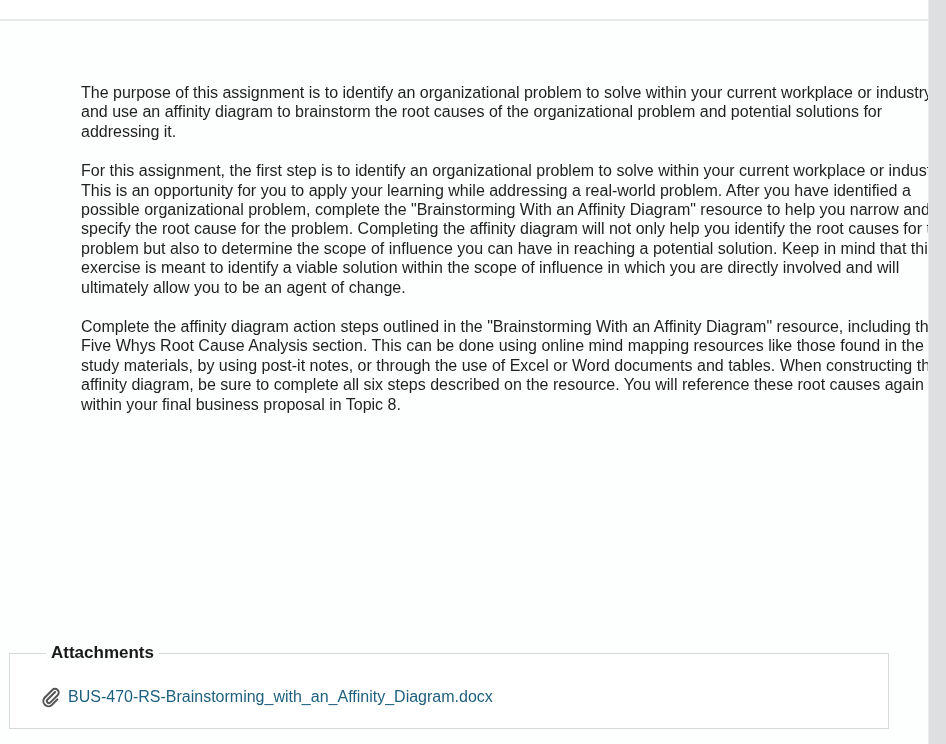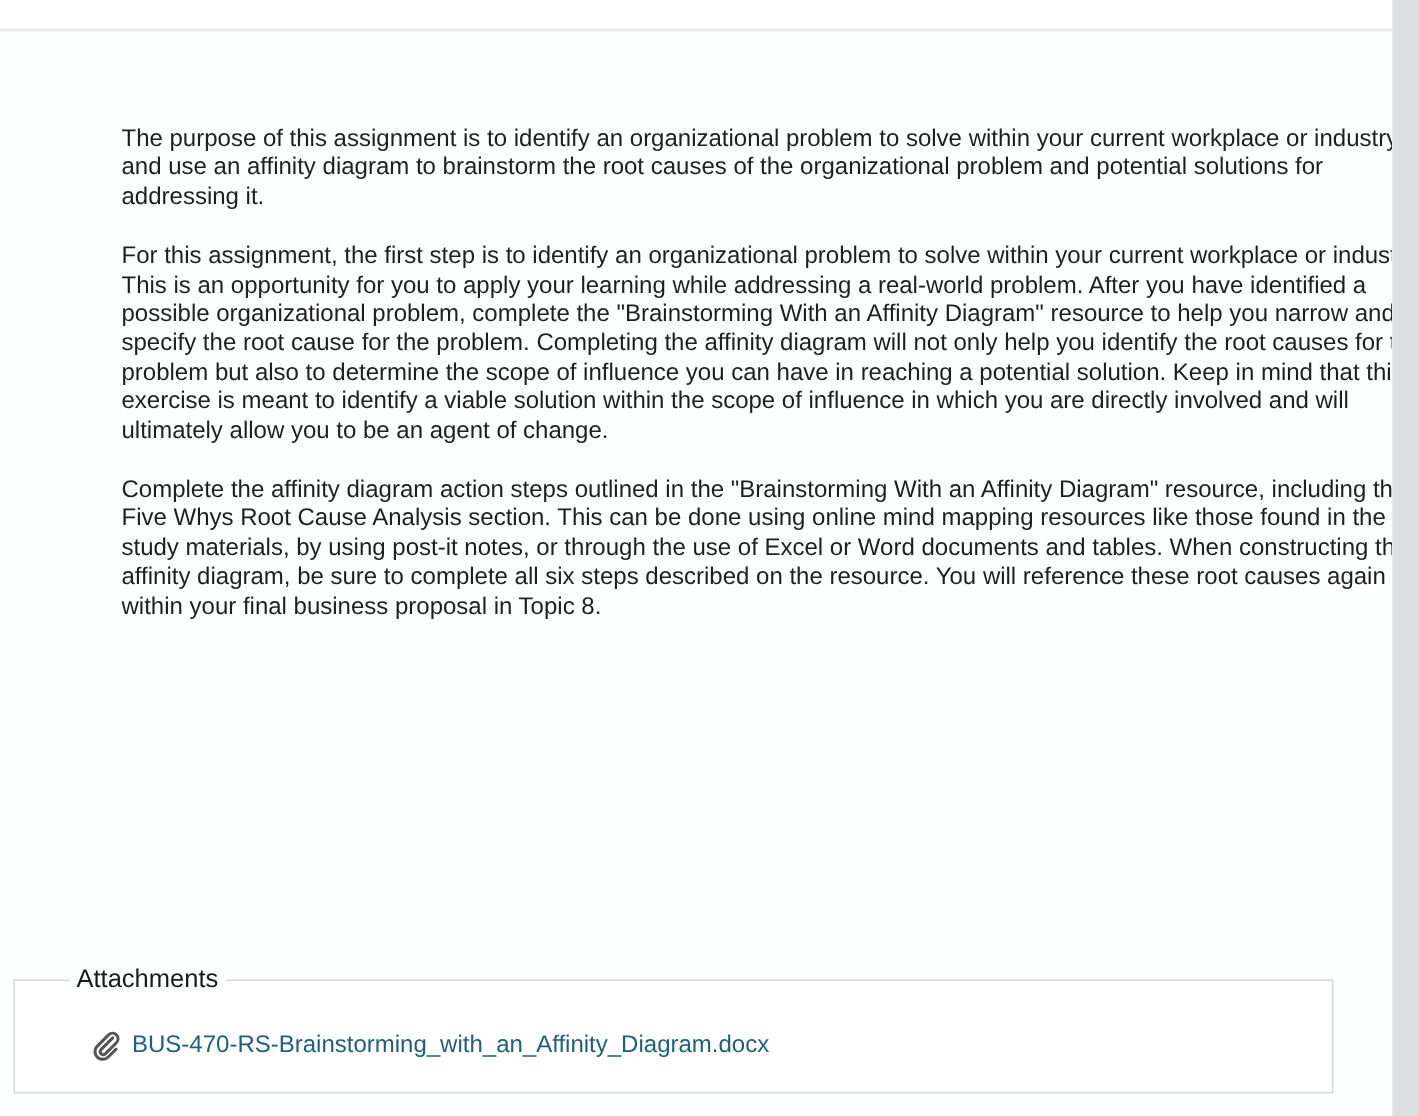--- a/index.html
+++ b/index.html
@@ -23,24 +23,24 @@
   .content p {
     margin:0 0 20px 0;
     font-size:16px; line-height:19.4px;
   }
   .attachments {
     position:absolute; left:9px; top:653px; width:878px; height:74px;
     border:1px solid #d6d9da; background:#ffffff;
   }
   .att-legend {
     position:absolute; left:36px; top:-11px; padding:0 5px;
-    background:#fdfefe; font-weight:normal; font-size:17px; color:#1a1a1a;
+    background:#fdfefe; font-weight:bold; font-size:17px; color:#1a1a1a;
   }
   .att-item {
-    position:absolute; left:50px; top:32px; display:flex; align-items:center;
+    position:absolute; left:30px; top:32px; display:flex; align-items:center;
   }
   .clip { width:22px; height:22px; margin-right:6px; }
   .att-link {
     color:#1d5f7e; font-size:16px; text-decoration:none;
   }
 </style>
 </head>
 <body>
 
 <div class="topbar"></div>

